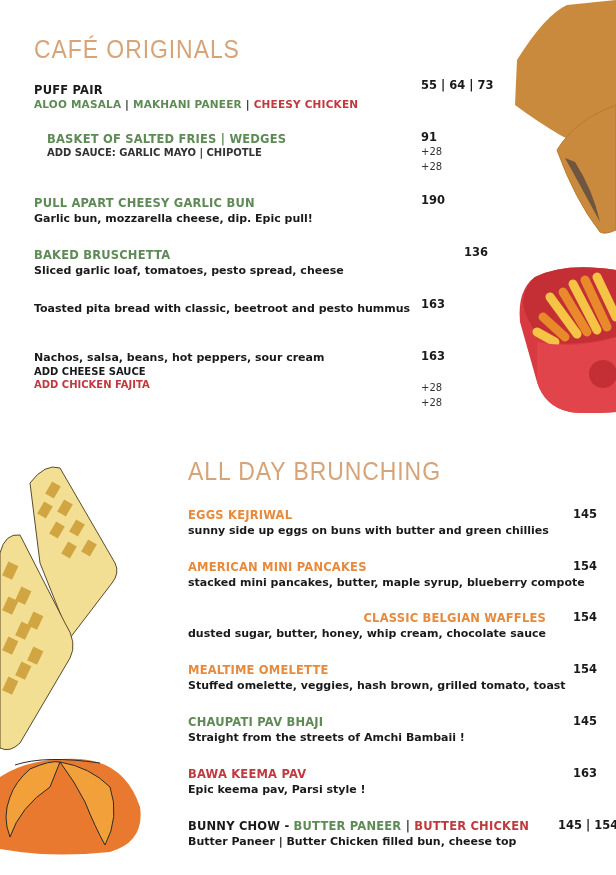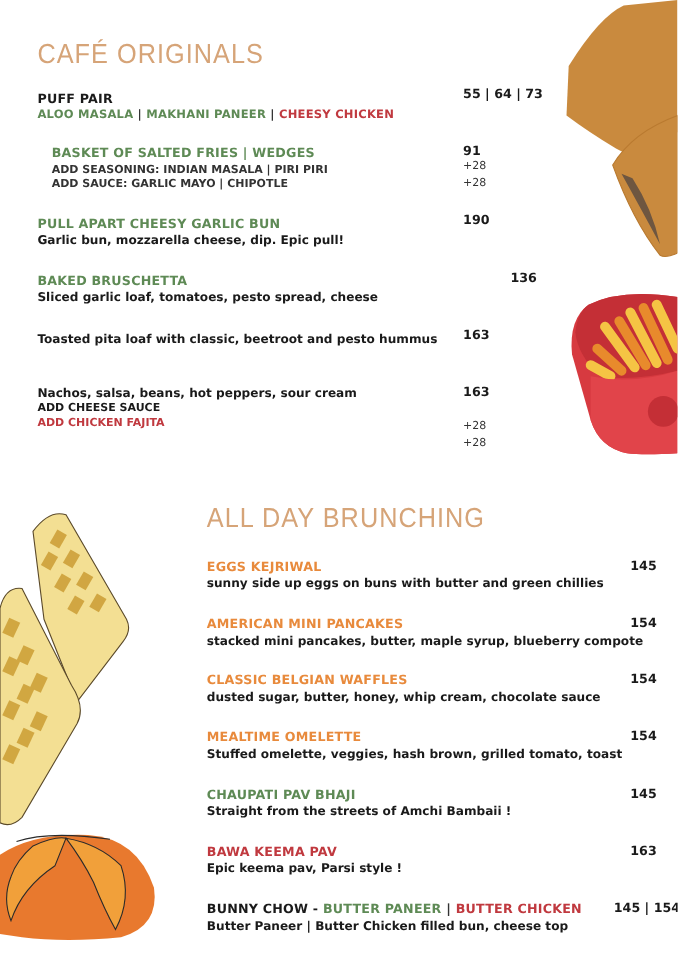--- a/index.html
+++ b/index.html
@@ -133,41 +133,40 @@
     <span class="sep">|</span>
     <span class="green">MAKHANI PANEER</span>
     <span class="sep">|</span>
     <span class="red">CHEESY CHICKEN</span>
   </div>
 </div>
 <div class="price" style="left:421px;top:78px;">55 | 64 | 73</div>
 
 <div class="item" style="left:34px;top:132px;margin-left:13px;">
   <div class="item-name green">BASKET OF SALTED FRIES | WEDGES</div>
-  <div class="addon" style="margin-top:2px;">ADD SEASONING: INDIAN MASALA | PIRI PIRI</div>
   <div class="addon">ADD SAUCE: GARLIC MAYO | CHIPOTLE</div>
 </div>
 <div class="price" style="left:421px;top:130px;">91</div>
 <div class="addon-price" style="left:421px;top:146px;">+28</div>
 <div class="addon-price" style="left:421px;top:161px;">+28</div>
 
 <div class="item" style="left:34px;top:196px;">
   <div class="item-name green">PULL APART CHEESY GARLIC BUN</div>
   <div class="item-desc">Garlic bun, mozzarella cheese, dip. Epic pull!</div>
 </div>
 <div class="price" style="left:421px;top:193px;">190</div>
 
 <div class="item" style="left:34px;top:248px;">
   <div class="item-name green">BAKED BRUSCHETTA</div>
   <div class="item-desc">Sliced garlic loaf, tomatoes, pesto spread, cheese</div>
 </div>
 <div class="price" style="left:421px;top:245px;margin-left:43px;">136</div>
 
 <div class="item" style="left:34px;top:300px;">
-  <div class="item-desc">Toasted pita loaf with classic, beetroot and pesto hummus</div>
+  <div class="item-desc">Toasted pita bread with classic, beetroot and pesto hummus</div>
 </div>
 <div class="price" style="left:421px;top:297px;">163</div>
 
 <div class="item" style="left:34px;top:351px;">
   <div class="item-desc" style="margin-top:0;">Nachos, salsa, beans, hot peppers, sour cream</div>
   <div class="addon black">ADD CHEESE SAUCE</div>
   <div class="addon red">ADD CHICKEN FAJITA</div>
 </div>
 <div class="price" style="left:421px;top:349px;">163</div>
 <div class="addon-price" style="left:421px;top:382px;">+28</div>
@@ -180,21 +179,21 @@
   <div class="item-desc">sunny side up eggs on buns with butter and green chillies</div>
 </div>
 <div class="price" style="left:573px;top:507px;">145</div>
 
 <div class="item" style="left:188px;top:560px;">
   <div class="item-name orange">AMERICAN MINI PANCAKES</div>
   <div class="item-desc">stacked mini pancakes, butter, maple syrup, blueberry compote</div>
 </div>
 <div class="price" style="left:573px;top:559px;">154</div>
 
-<div class="item" style="left:188px;top:611px;">
+<div class="item" style="left:188px;top:611px;text-align:right;">
   <div class="item-name orange">CLASSIC BELGIAN WAFFLES</div>
   <div class="item-desc">dusted sugar, butter, honey, whip cream, chocolate sauce</div>
 </div>
 <div class="price" style="left:573px;top:610px;">154</div>
 
 <div class="item" style="left:188px;top:663px;">
   <div class="item-name orange">MEALTIME OMELETTE</div>
   <div class="item-desc">Stuffed omelette, veggies, hash brown, grilled tomato, toast</div>
 </div>
 <div class="price" style="left:573px;top:662px;">154</div>

